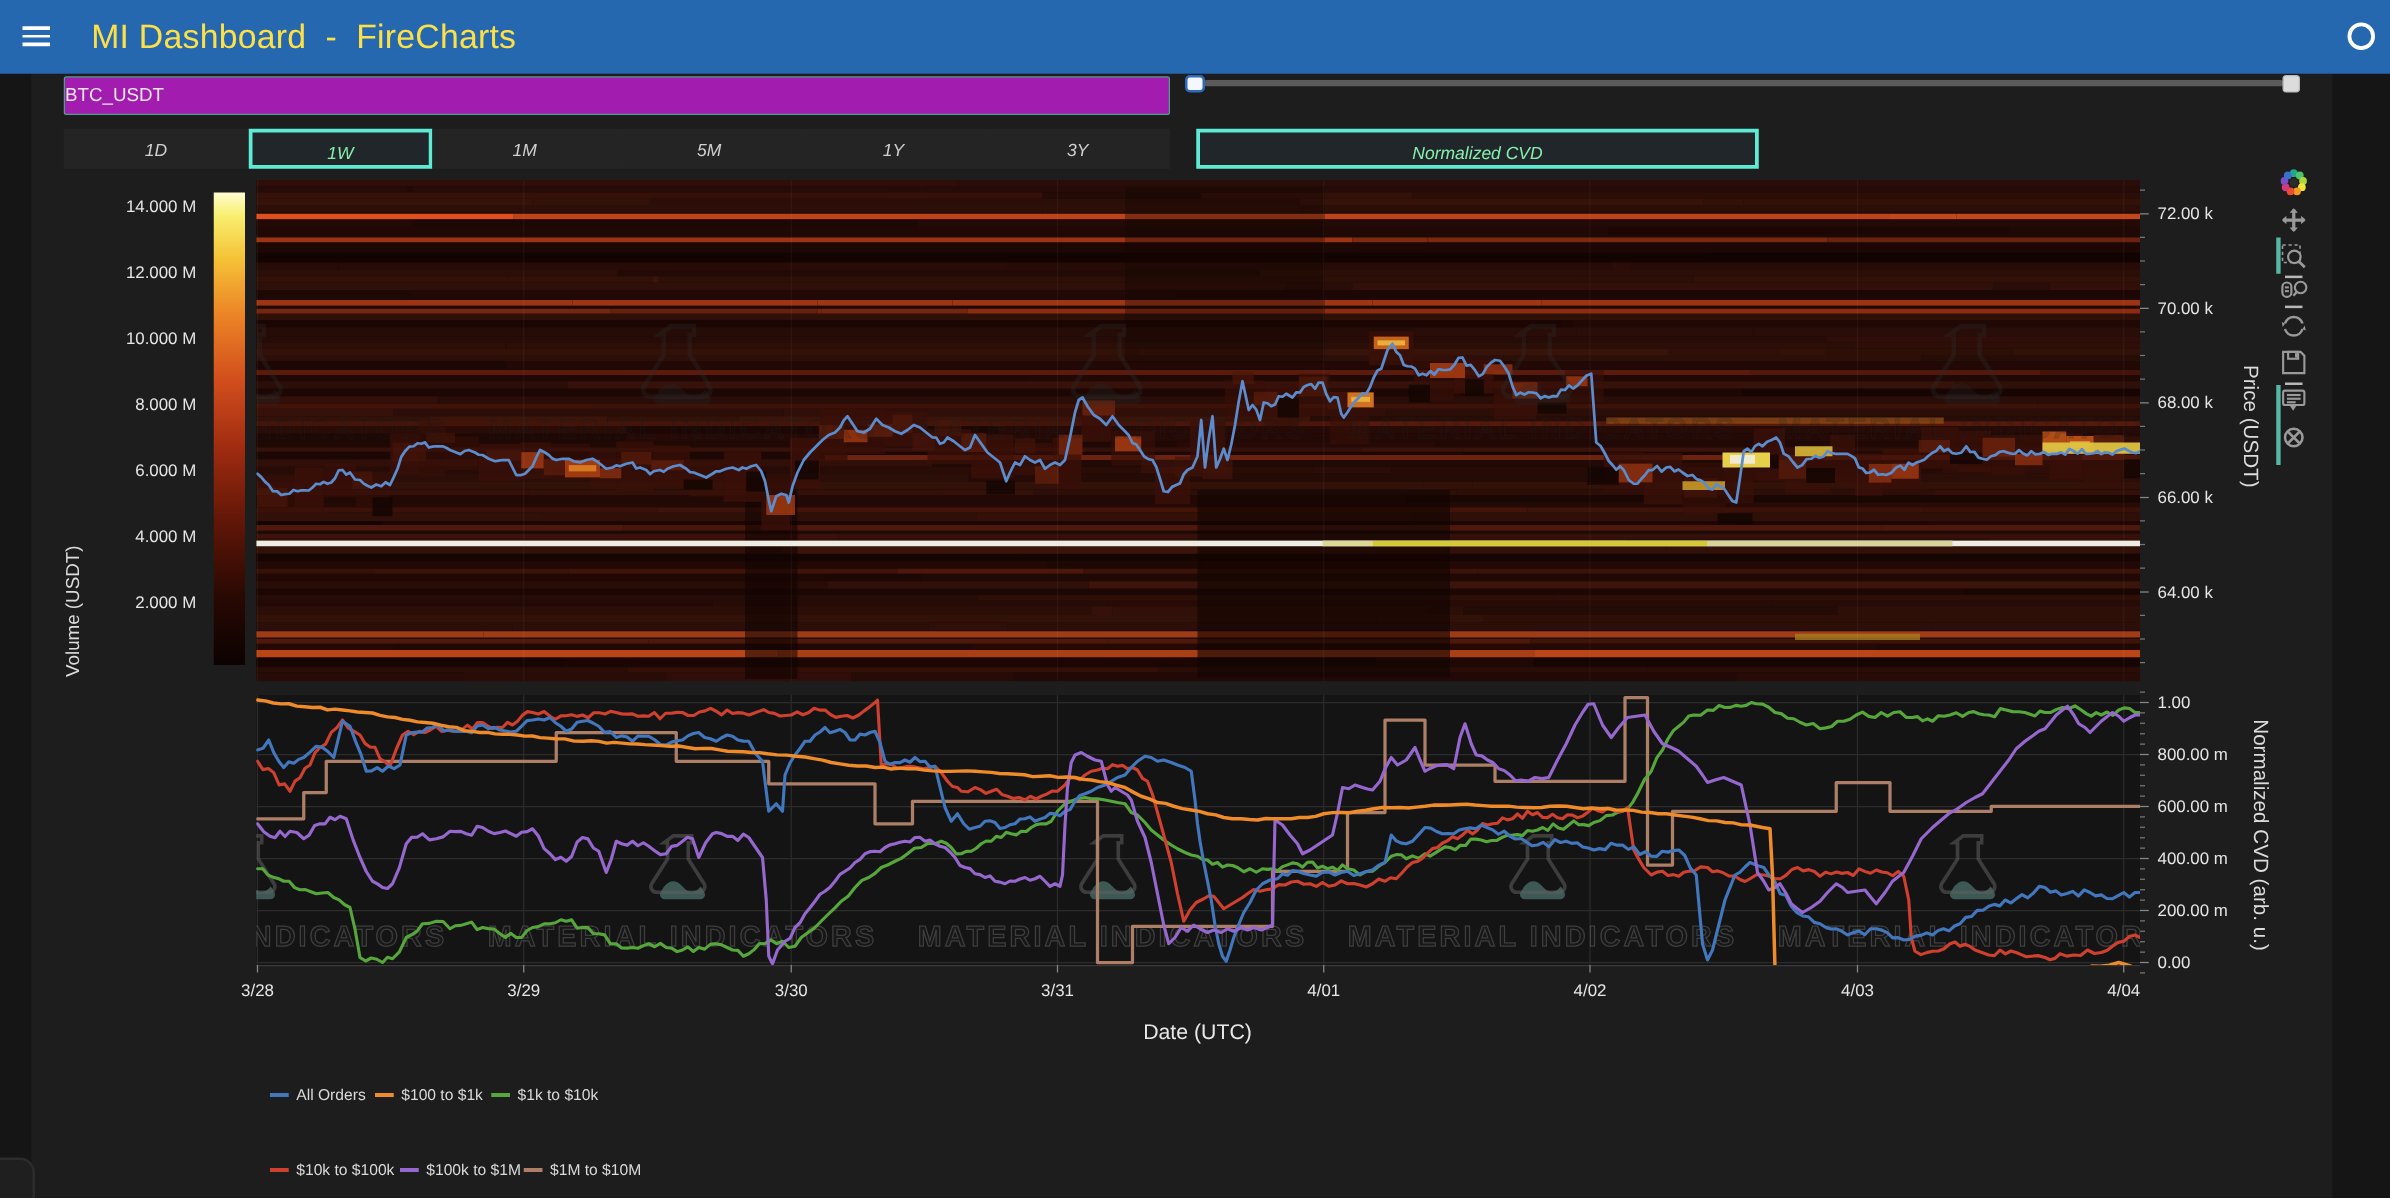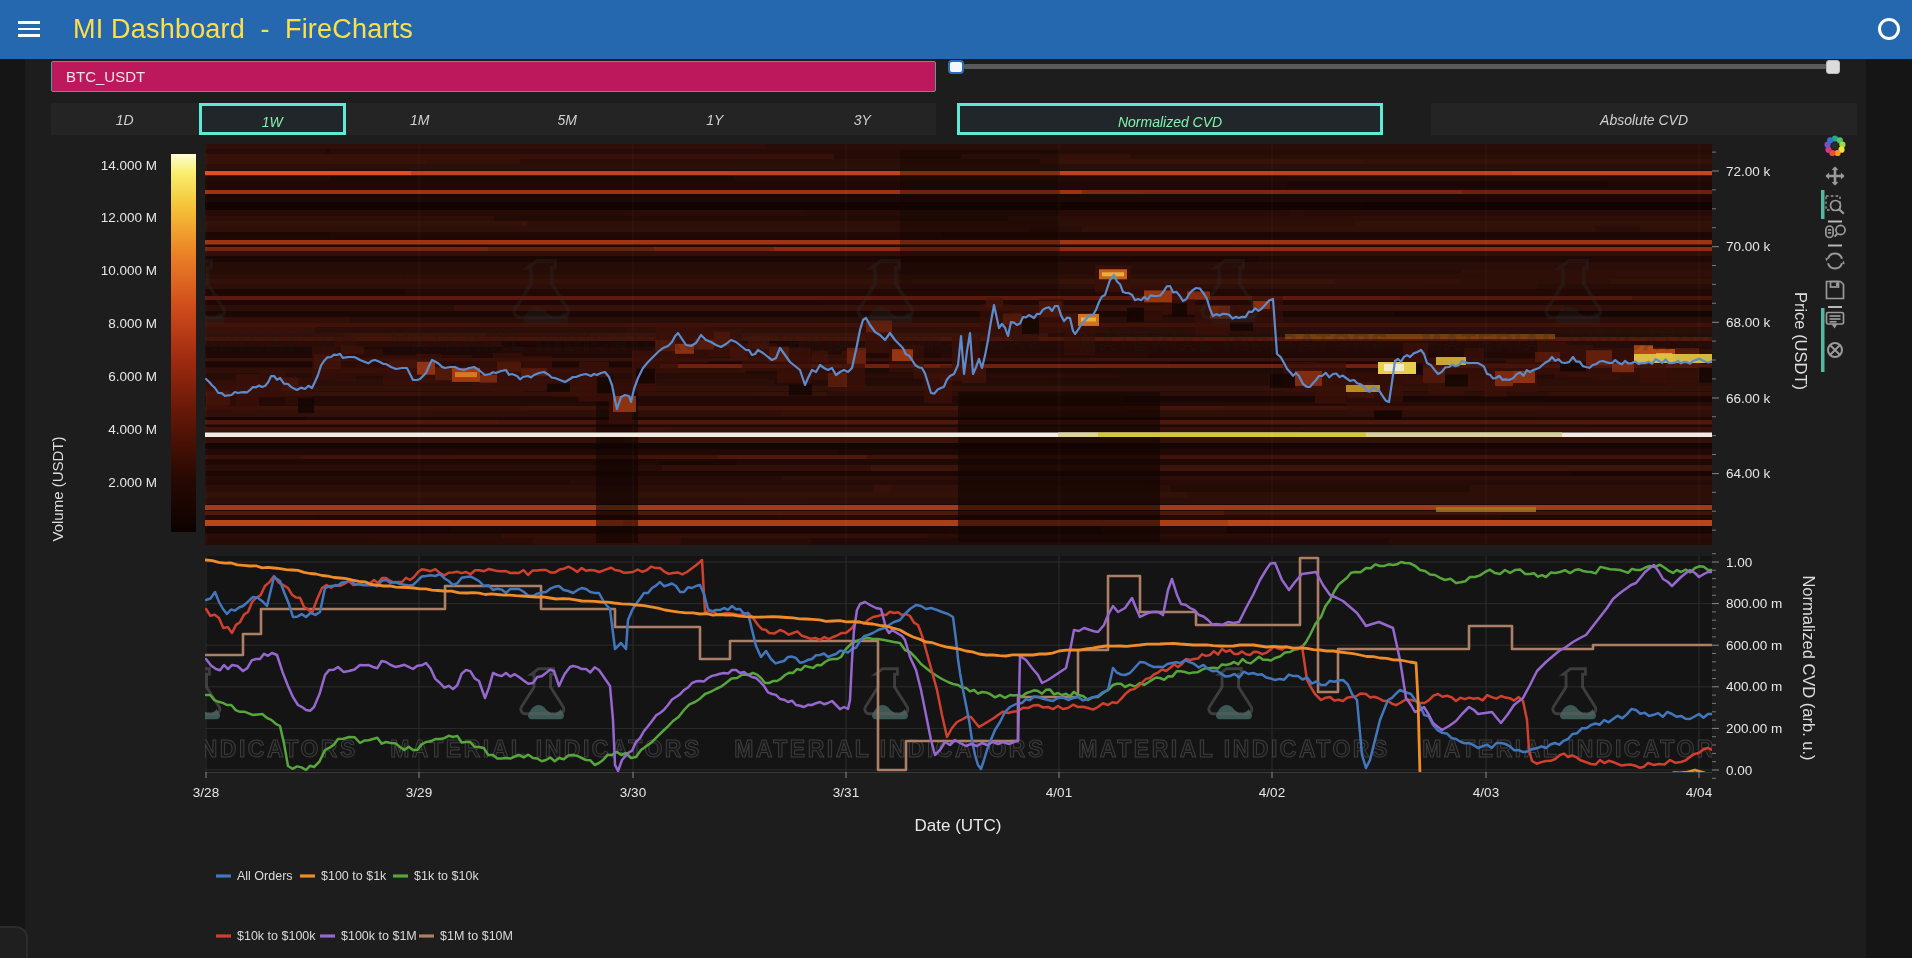--- a/index.html
+++ b/index.html
@@ -3,22 +3,22 @@
 <style>
 * { margin:0; padding:0; box-sizing:border-box; }
 html,body { width:1912px; height:958px; background:#151515; overflow:hidden;
   font-family:"Liberation Sans", sans-serif; }
 #panel { position:absolute; left:25px; top:59px; width:1841px; height:899px; background:#1d1d1d; }
 #navbar { position:absolute; left:0; top:0; width:1912px; height:59px; background:#2668af; }
 #navbar .title { position:absolute; left:73px; top:14px; color:#fde047; font-size:27px; font-weight:500; letter-spacing:0.2px; }
 #burger { position:absolute; left:18px; top:21px; width:22px; height:16px; }
 #burger div { height:2.6px; background:#fff; margin-bottom:4.1px; }
 #ring { position:absolute; left:1878px; top:18px; width:22px; height:22px; border:3px solid #fff; border-radius:50%; }
-#symin { position:absolute; left:51px; top:61px; width:885px; height:31px; background:#be185d;
-  border:1px solid #4da18c; border-radius:2px; color:#e8e8e8; font-size:15px; line-height:29px; padding-left:14px; }
+#symin { position:absolute; left:51px; top:61px; width:885px; height:31px; background:#a21caf;
+  border:1px solid #4da18c; border-radius:2px; color:#e8e8e8; font-size:15px; line-height:29px; }
 .btnrow { position:absolute; top:103px; height:32px; display:flex;font-style:italic; }
 .btn { background:#242424; color:#d0d0d0; font-size:14px; text-align:center; line-height:32px; border:1px solid #242424; }
 .btn.sel { border:3px solid #5eead4; background:#20262a; color:#86efac; }
 #lrow { left:51px; width:885px; }
 #lrow .btn { width:147.5px; }
 #rrow { left:957px; width:900px;gap:48px; }
 #rrow .btn { width:450px; }
 #sl-track { position:absolute; left:963px; top:64px; width:864px; height:5px; background:#5a5a5a; border-radius:3px; }
 #sl-h1 { position:absolute; left:948px; top:60px; width:16px; height:14px; background:#f4f7fb; border:2px solid #2f6ac2; border-radius:4px; }
 #sl-h2 { position:absolute; left:1826px; top:60px; width:14px; height:14px; background:#dcdcdc; border:1px solid #bbb; border-radius:3px; }
@@ -42,21 +42,20 @@
 <div class="btnrow" id="lrow">
   <div class="btn">1D</div>
     <div class="btn sel">1W</div>
     <div class="btn">1M</div>
   <div class="btn">5M</div>
     <div class="btn">1Y</div>
     <div class="btn">3Y</div>
 </div>
 <div class="btnrow" id="rrow">
   <div class="btn sel">Normalized CVD</div>
-    <div class="btn">Absolute CVD</div>
 </div>
 <div id="corner"></div>
 <svg width="1912" height="899" viewBox="0 0 1912 899" style="position:absolute;left:0;top:59px">
 <clipPath id="hmclip">
       <rect x="205" y="85.0" width="1507" height="401"></rect>
     </clipPath>
     <g clip-path="url(#hmclip)">
       <rect x="205" y="85.0" width="1507" height="401" fill="#1d0a06"></rect>
       <rect x="205" y="85.0" width="561" height="5" fill="#2f0e09"></rect>
       <rect x="766" y="85.0" width="62" height="5" fill="#290d08"></rect>

